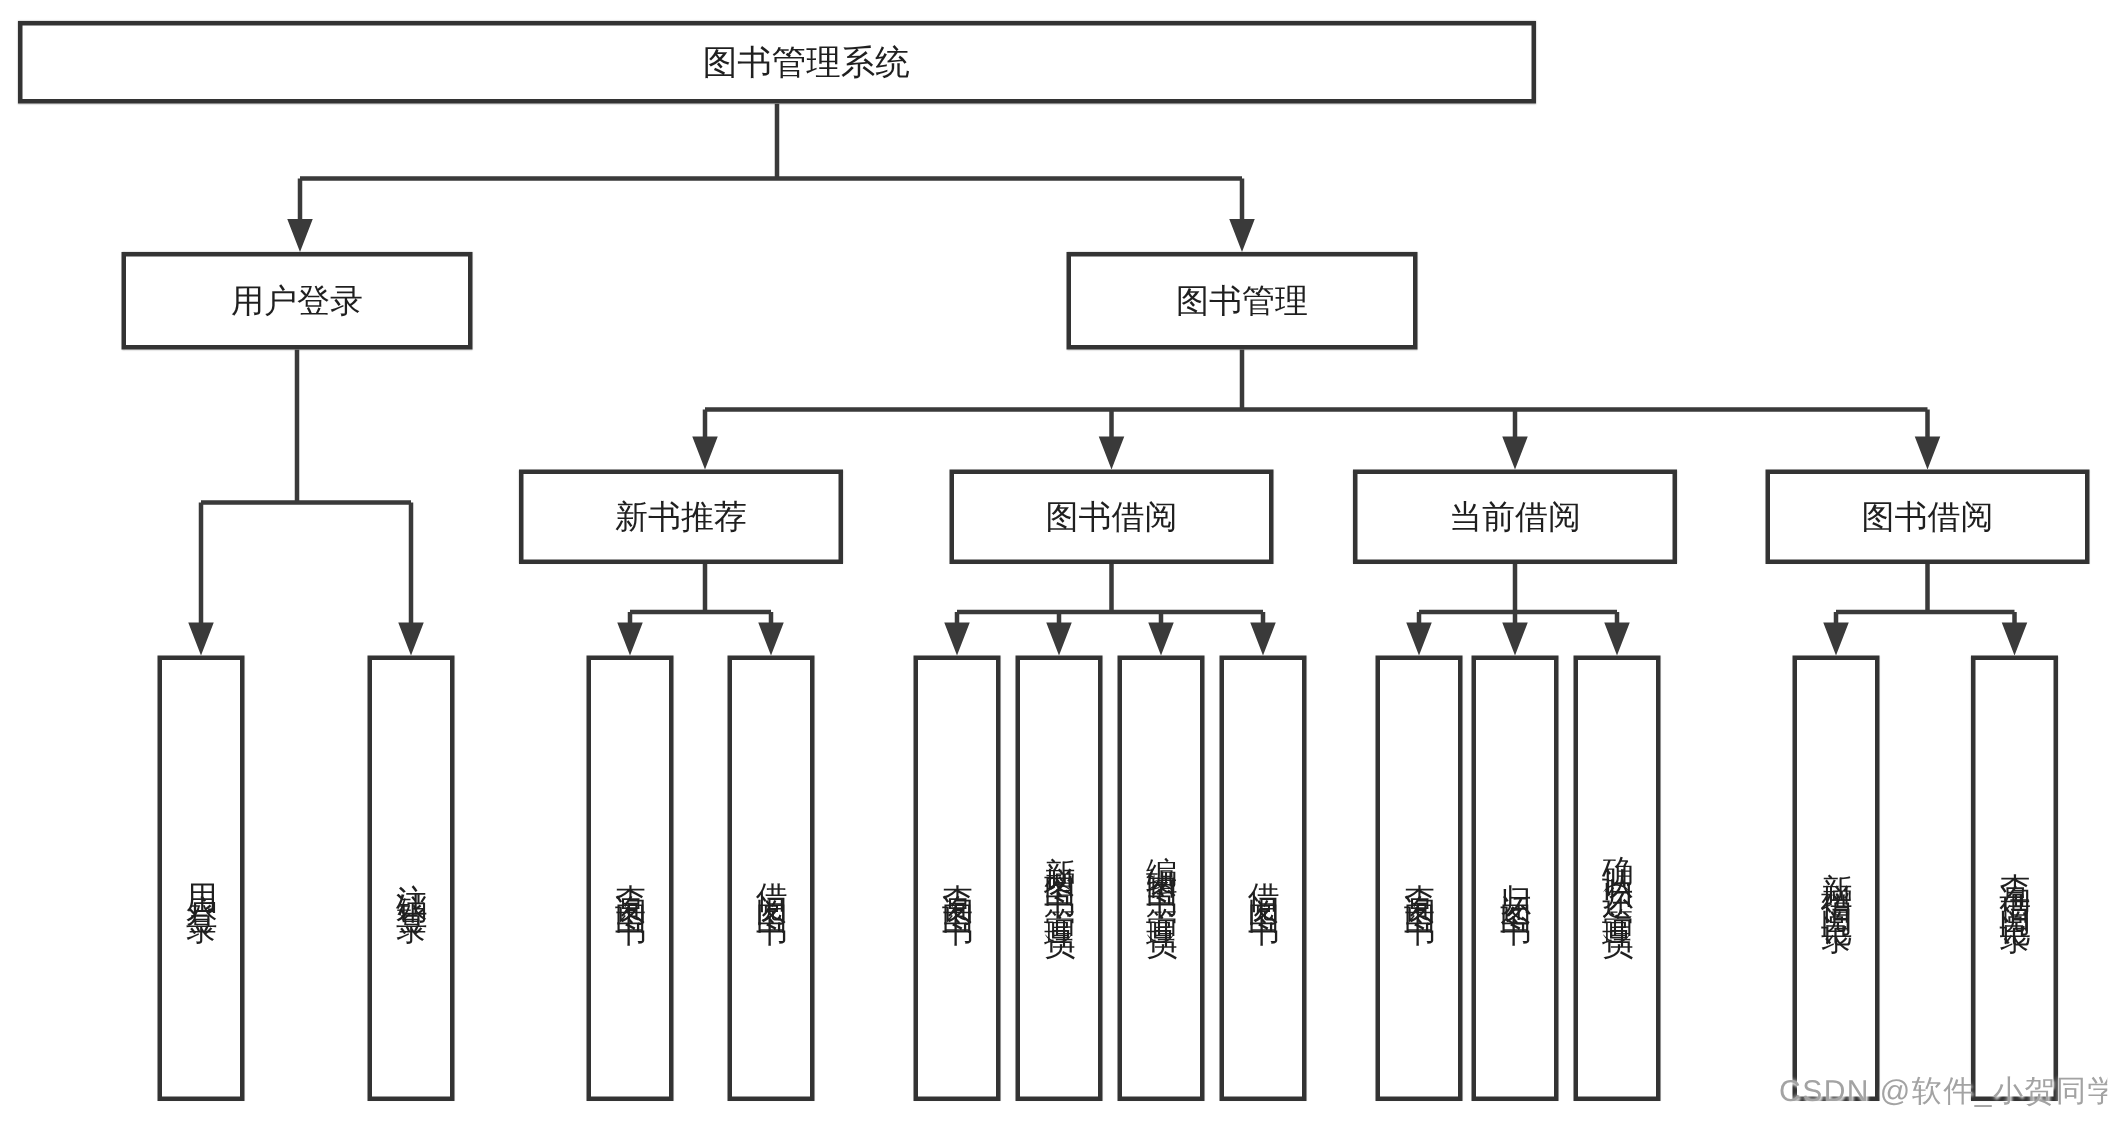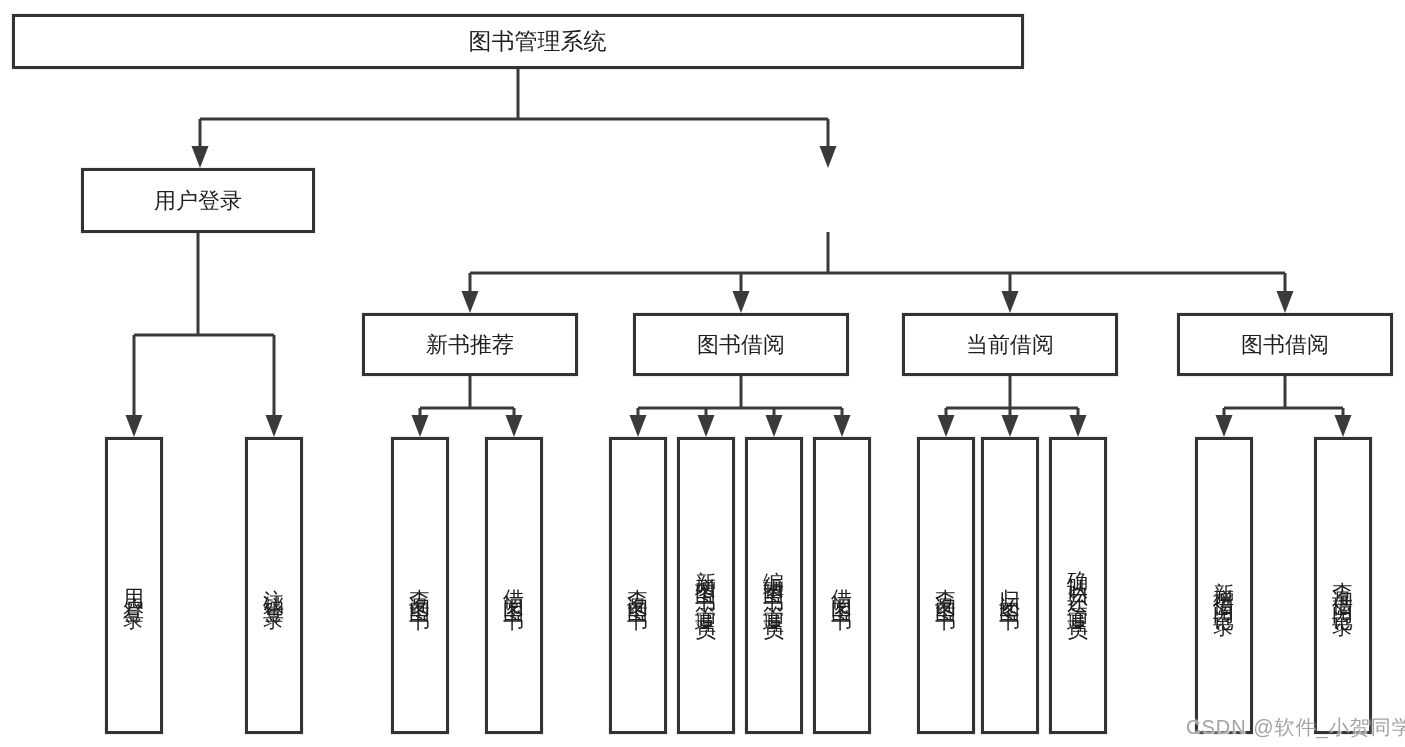--- a/index.html
+++ b/index.html
@@ -83,22 +83,23 @@
     </g>
     <g>
       <path class="ln" d="M1285 376 V408 M1224 408 H1343 M1224 408 V417 M1343 408 V417"></path>
       <path class="ar" d="M1215.5 415 H1232.5 L1224 437 Z M1334.5 415 H1351.5 L1343 437 Z"></path>
     </g>
   </svg>
 
   <div class="box h1" style="left:12px;top:14px;width:1012px;height:55px;">图书管理系统</div>
 
   <div class="box h2" style="left:81px;top:168px;width:234px;height:65px;">用户登录</div>
+  <div class="box h2" style="left:711px;top:168px;width:234px;height:65px;">图书管理</div>
 
-  <div class="box h2" style="left:362px;top:313px;width:216px;height:63px;">新书推荐</div>
+  <div class="box h2" style="left:346px;top:313px;width:216px;height:63px;">新书推荐</div>
   <div class="box h2" style="left:902px;top:313px;width:216px;height:63px;">当前借阅</div>
   <div class="box h2" style="left:633px;top:313px;width:216px;height:63px;">图书借阅</div>
   <div class="box h2" style="left:1177px;top:313px;width:216px;height:63px;">图书借阅</div>
 
   <div class="box leaf" style="left:105px;">用户登录</div>
   <div class="box leaf" style="left:245px;">注销登录</div>
 
   <div class="box leaf" style="left:391px;">查询图书</div>
   <div class="box leaf" style="left:485px;">借阅图书</div>
 

